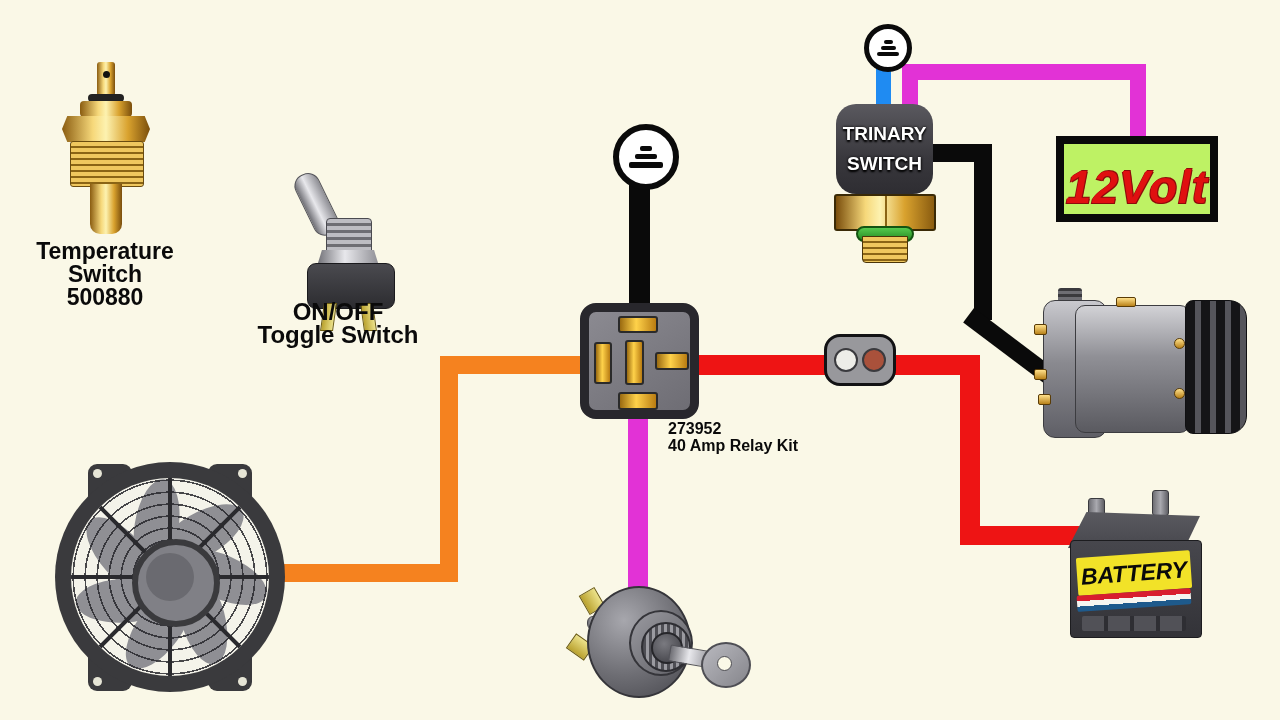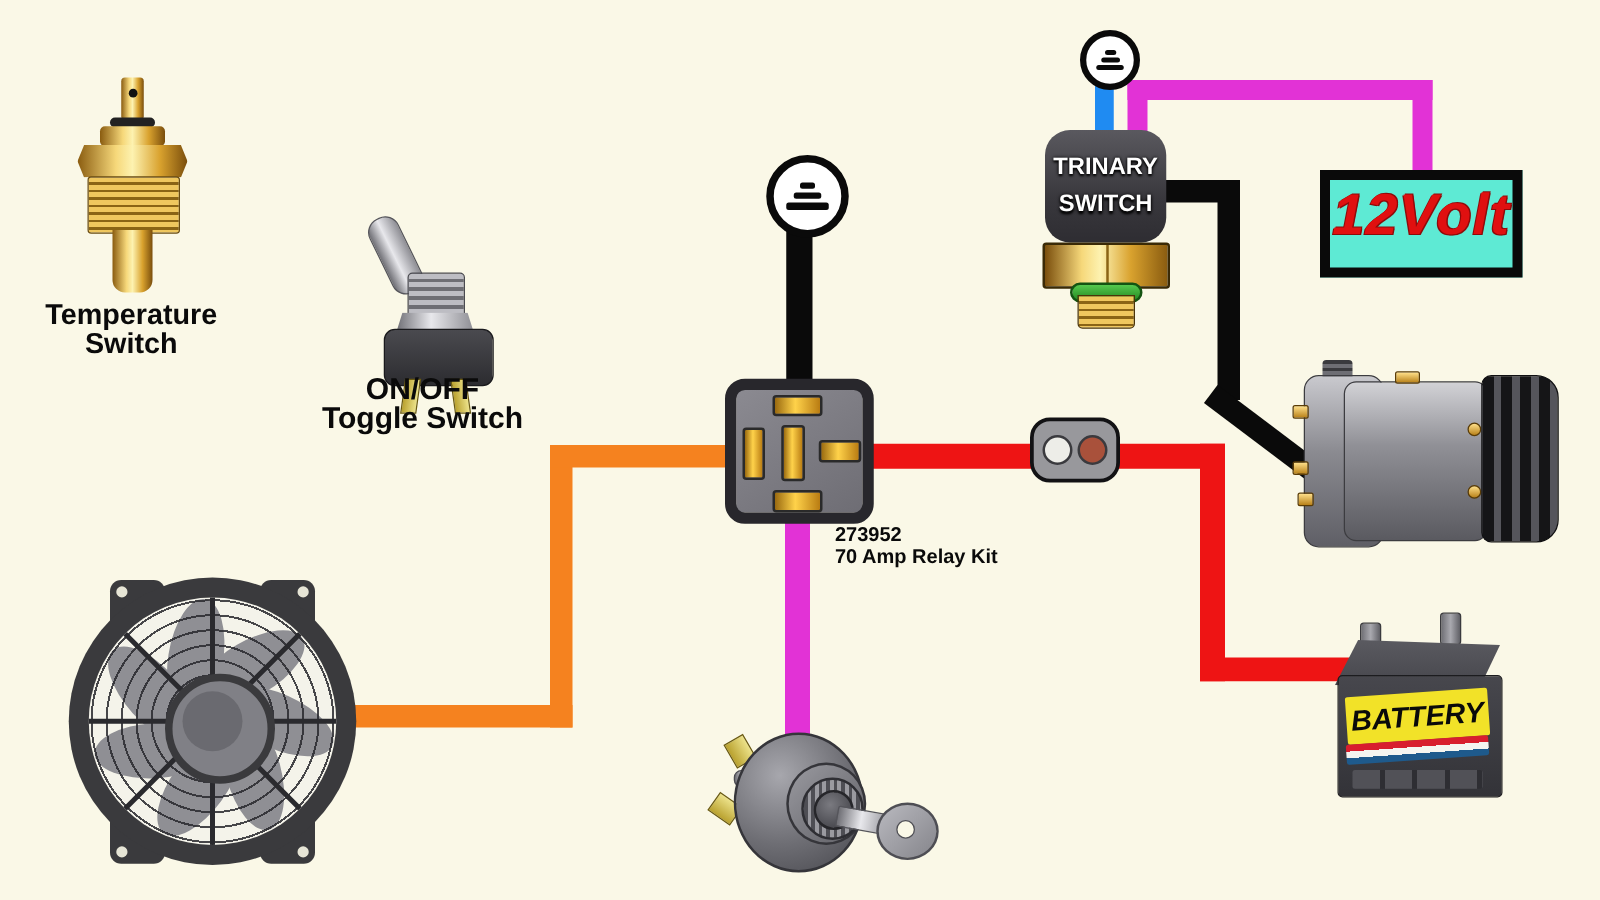--- a/index.html
+++ b/index.html
@@ -23,21 +23,21 @@
   .term{background:linear-gradient(90deg,#9a6a10,#ffd24a 45%,#b97c12);border:2px solid #2a2a2a;border-radius:3px;}
 
   
   .trinary-body{background:linear-gradient(180deg,#5a595f,#39383d 60%,#2e2d32);border-radius:20px;
     color:#fff;display:flex;flex-direction:column;align-items:center;justify-content:center;gap:8px;
     font-weight:bold;font-size:19px;text-shadow:0 2px 2px #000,0 0 3px #000;}
   .hexnut{background:linear-gradient(90deg,#7a4e0c,#f6d87a 30%,#fdf2b0 45%,#d9a22e 70%,#8a5c10);border:2px solid #3a2a06;border-radius:3px;}
   .oring{background:linear-gradient(180deg,#55c94e,#268a22);border:2px solid #145412;border-radius:10px;}
 
   
-  .sign{background:#5eead4;border:8px solid #0a0a0a;display:flex;align-items:flex-start;justify-content:center;}
+  .sign{background:#bef264;border:8px solid #0a0a0a;display:flex;align-items:flex-end;justify-content:center;}
   .sign span{font-weight:bold;font-style:italic;font-size:46px;letter-spacing:1px;color:var(--sign-red,#e01010);
     text-shadow:1px 1px 0 #8d0b0b,-1px 1px 0 #8d0b0b,1px -1px 0 #8d0b0b;}
 
   
   .fan-tab{background:#3a3a3d;border-radius:9px;}
   .fan-hole{background:var(--bg,#FAF8E7);border-radius:50%;opacity:.9;}
   .fan-shroud{background:#3a3a3d;border-radius:50%;}
   .fan-inner{background:#f4f3ea;border-radius:50%;overflow:hidden;}
   .blade{position:absolute;left:50%;top:50%;width:96px;height:44px;margin:-22px 0 0 -48px;border-radius:50%;
     background:#8f8f94;}
@@ -99,20 +99,21 @@
     <div class="abs" style="left:48px;top:13px;width:7px;height:7px;background:#111;border-radius:50%;"></div>
     <div class="abs" style="left:33px;top:36px;width:36px;height:8px;background:#222;border-radius:4px;"></div>
     <div class="abs gold" style="left:25px;top:43px;width:52px;height:16px;border-radius:4px;"></div>
     <div class="abs gold" style="left:7px;top:58px;width:88px;height:26px;border-radius:4px;clip-path:polygon(6% 0,94% 0,100% 50%,94% 100%,6% 100%,0 50%);"></div>
     <div class="abs threads" style="left:15px;top:83px;width:72px;height:44px;border-radius:3px;border:1px solid #6a4c10;"></div>
     <div class="abs gold" style="left:35px;top:126px;width:32px;height:50px;border-radius:0 0 10px 10px;"></div>
   </div>
   <div class="lbl" style="left:10px;top:240px;width:190px;font-size:23px;line-height:1.0;">
     <div>Temperature</div>
     <div>Switch</div>
+    <div>500880</div>
   </div>
 
   <div class="comp" style="left:290px;top:160px;width:130px;height:175px;">
     <div class="abs silver" style="left:28px;top:8px;width:24px;height:64px;border-radius:12px;border:1px solid #55555b;transform:rotate(-26deg);transform-origin:50% 100%;"></div>
     <div class="abs" style="left:36px;top:58px;width:44px;height:36px;border-radius:4px;border:1px solid #4a4a50;background:repeating-linear-gradient(180deg,#bdbdc3 0 4px,#6e6e74 4px 7px);"></div>
     <div class="abs silver" style="left:27px;top:90px;width:62px;height:16px;clip-path:polygon(8% 0,92% 0,100% 100%,0 100%);"></div>
     <div class="abs tgl-body" style="left:17px;top:103px;width:86px;height:44px;"></div>
     <div class="abs prong" style="left:32px;top:143px;width:11px;height:26px;transform:skewX(-8deg);"></div>
     <div class="abs prong" style="left:72px;top:143px;width:11px;height:26px;transform:skewX(8deg);"></div>
   </div>
@@ -129,21 +130,21 @@
 
   <div class="comp relay-body" style="left:580px;top:303px;width:101px;height:98px;">
     <div class="abs term" style="left:29px;top:4px;width:36px;height:13px;"></div>
     <div class="abs term" style="left:5px;top:30px;width:14px;height:38px;"></div>
     <div class="abs term" style="left:36px;top:28px;width:15px;height:41px;"></div>
     <div class="abs term" style="left:66px;top:40px;width:30px;height:14px;"></div>
     <div class="abs term" style="left:29px;top:80px;width:36px;height:14px;"></div>
   </div>
   <div class="lbl" style="left:668px;top:421px;width:180px;text-align:left;font-size:16px;line-height:1.05;">
     <div>273952</div>
-    <div>70 Amp Relay Kit</div>
+    <div>40 Amp Relay Kit</div>
   </div>
 
   <div class="comp" style="left:824px;top:334px;width:66px;height:46px;background:#98989c;border:3px solid #121214;border-radius:16px;">
     <div class="abs" style="left:7px;top:11px;width:20px;height:20px;background:#ededE8;border:2px solid #3a3a3e;border-radius:50%;"></div>
     <div class="abs" style="left:35px;top:11px;width:20px;height:20px;background:#a9513b;border:2px solid #3a3a3e;border-radius:50%;"></div>
   </div>
 
   <div class="comp gnd" style="left:864px;top:24px;width:38px;height:38px;border:5px solid #0a0a0a;gap:2px;">
     <div class="b" style="width:9px;height:4px;"></div>
     <div class="b" style="width:15px;height:4px;"></div>

